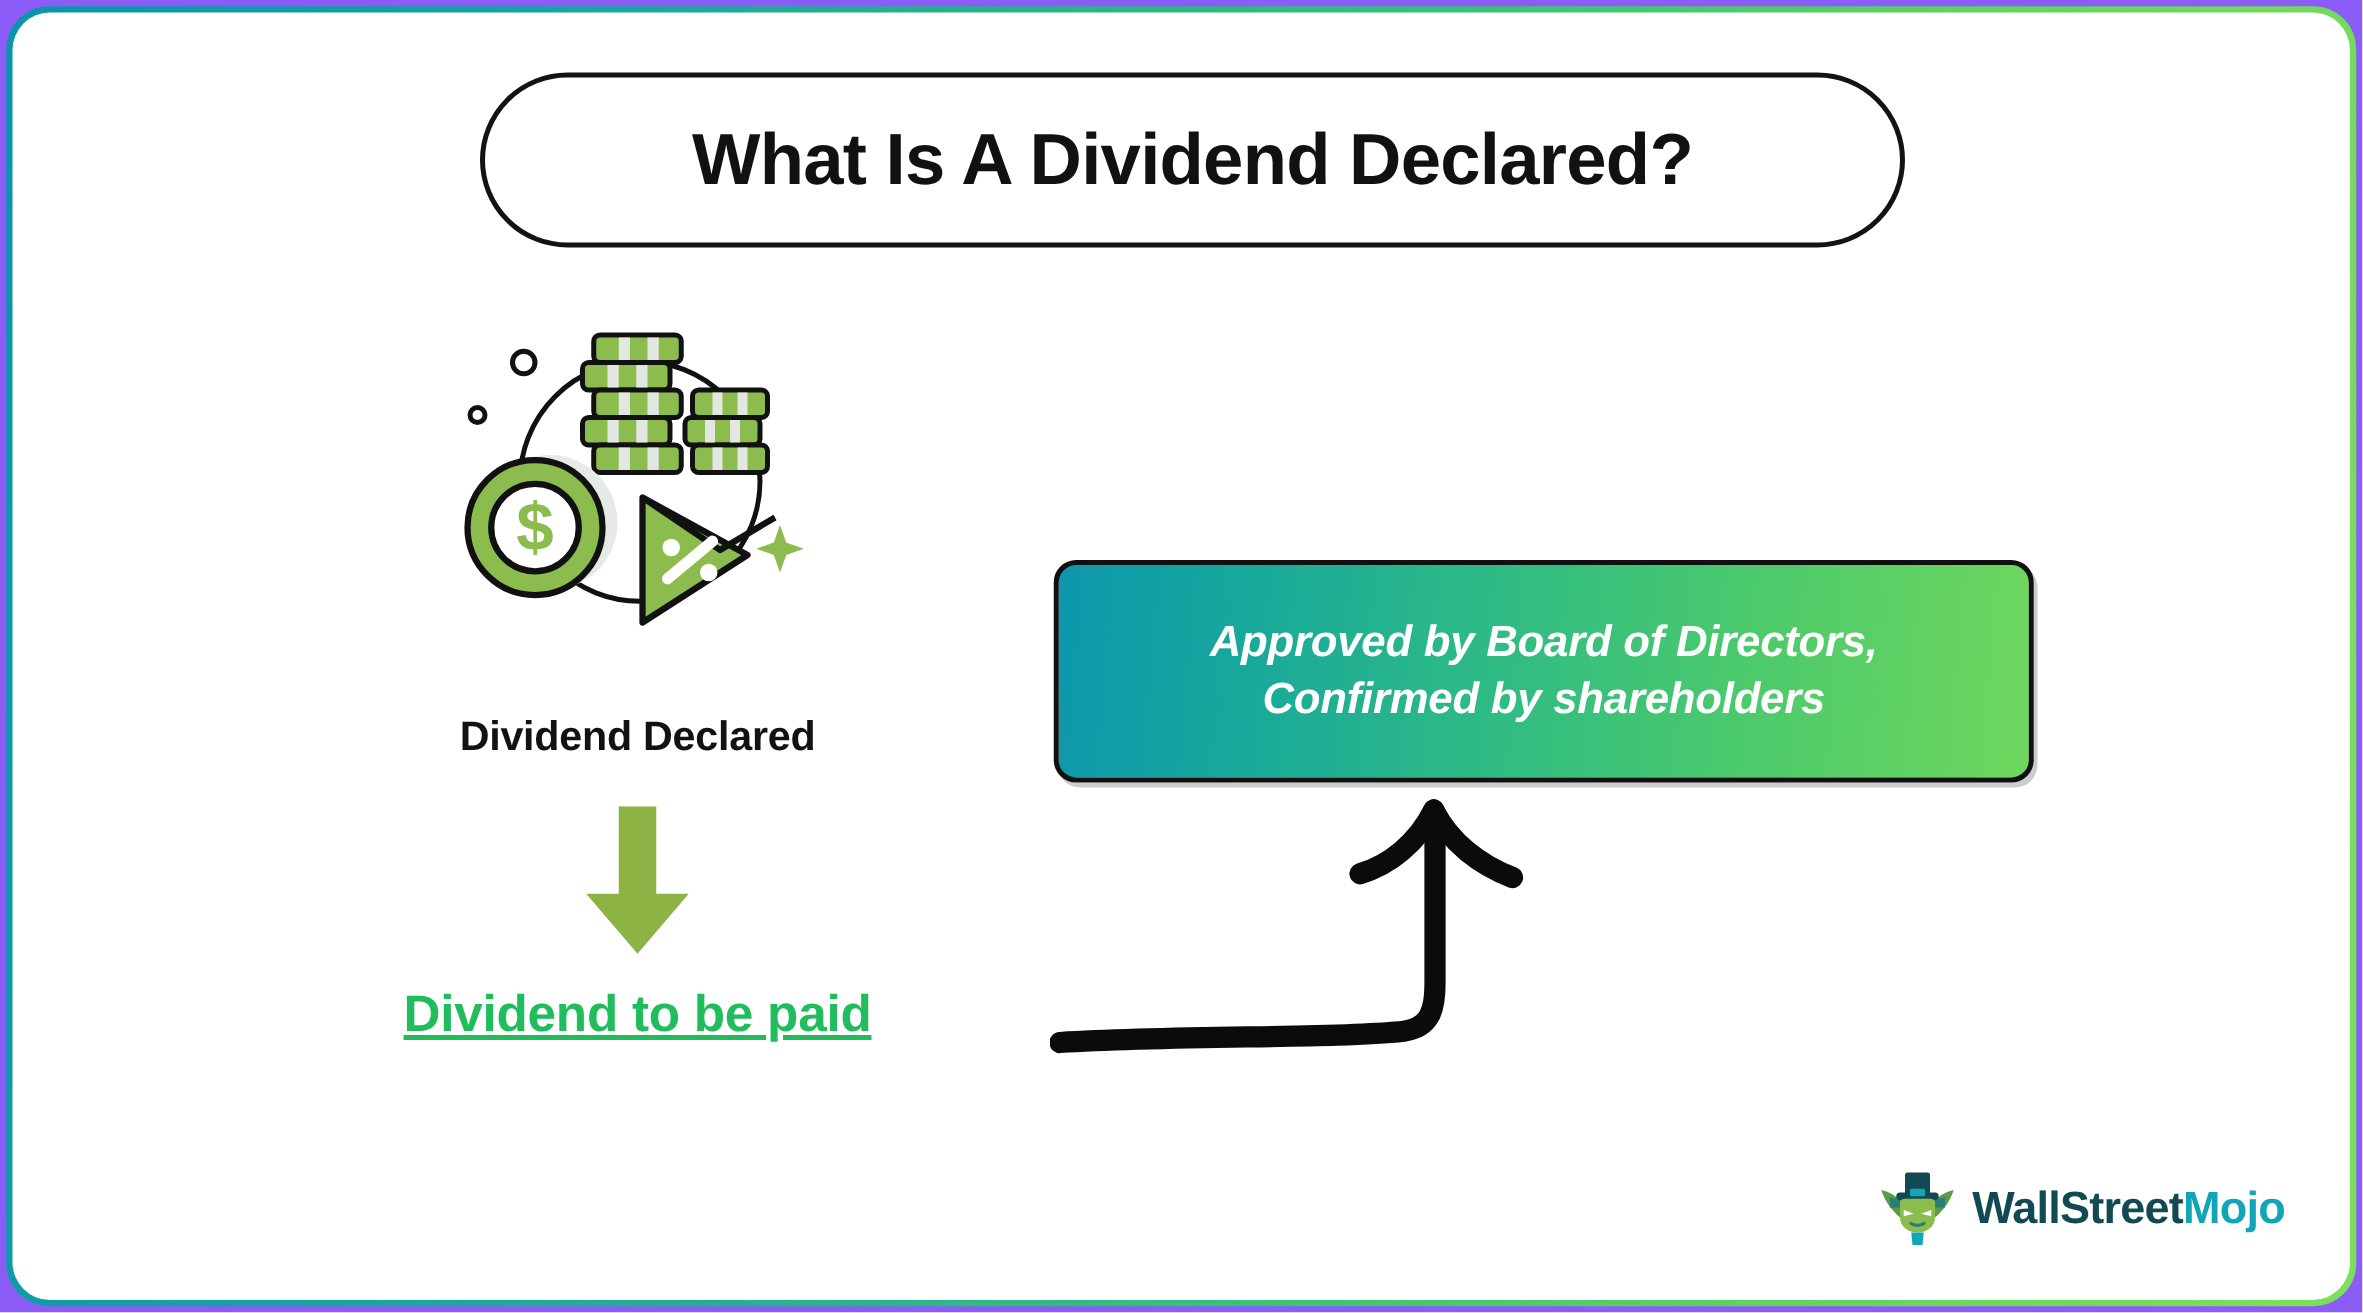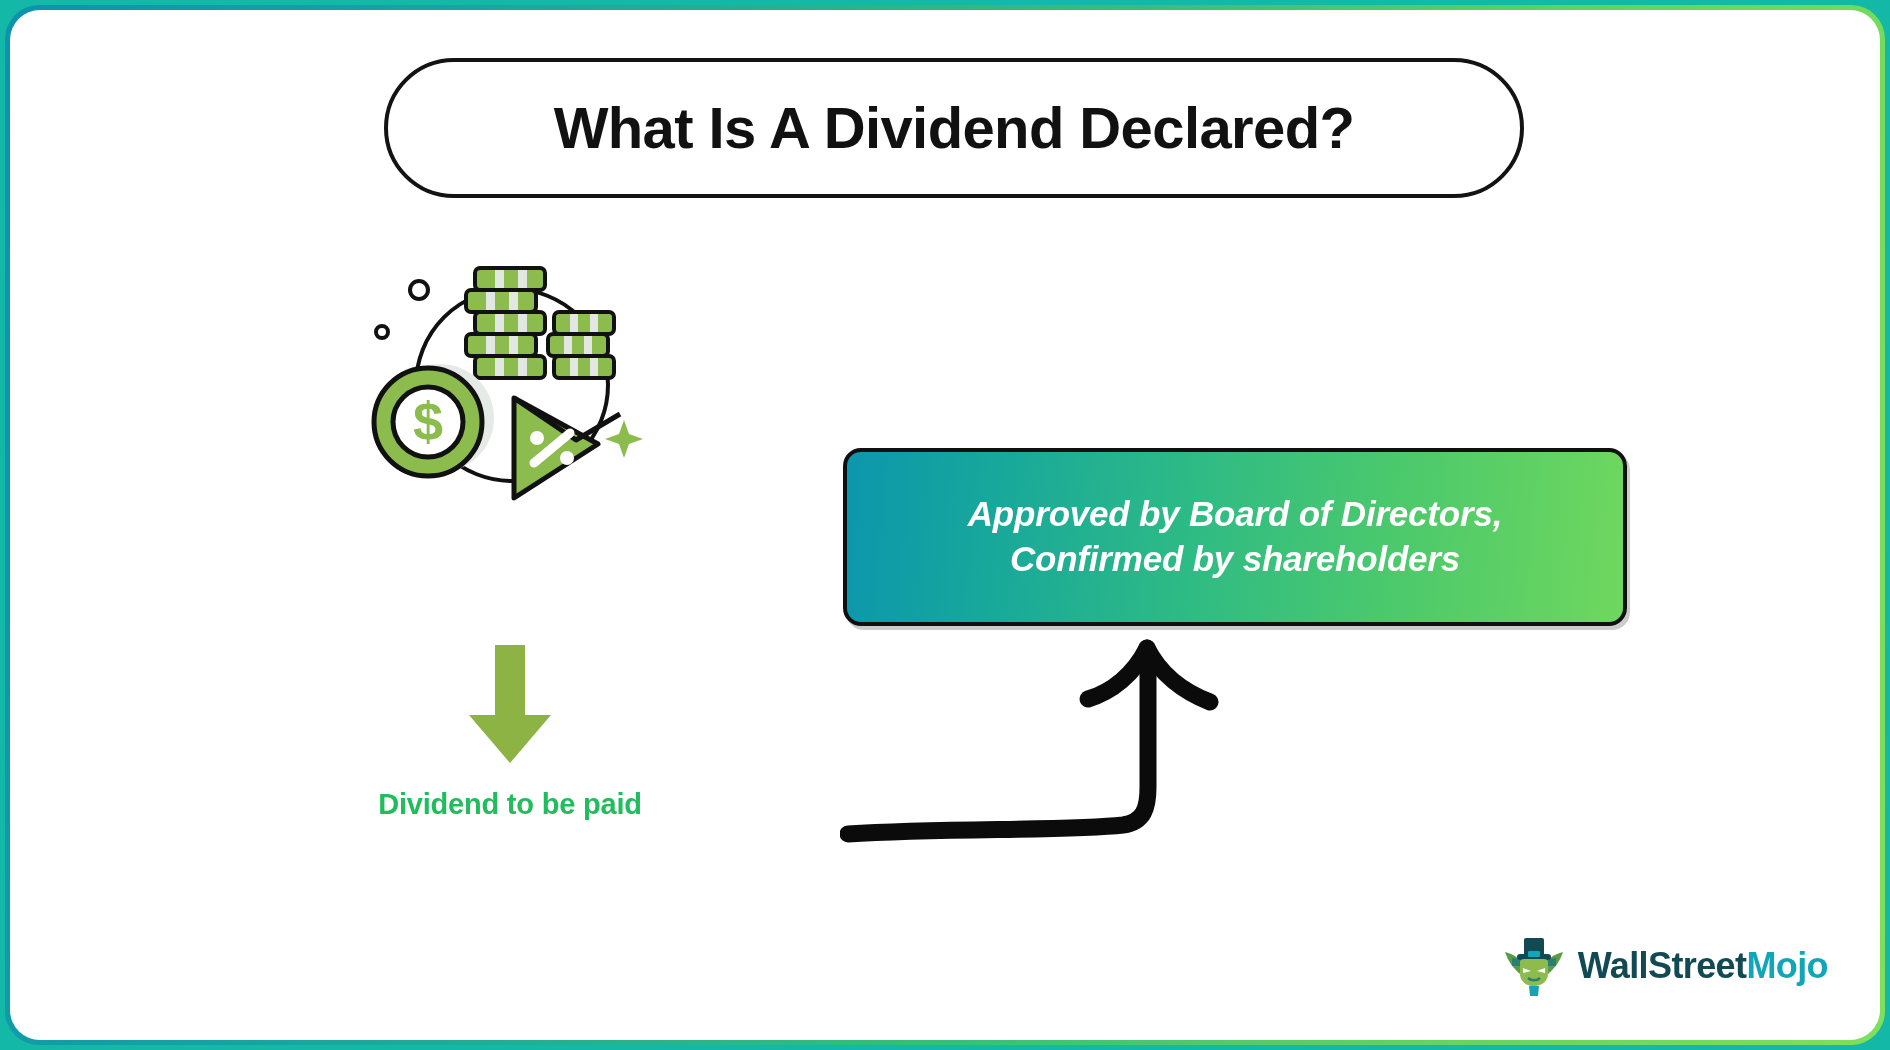--- a/index.html
+++ b/index.html
@@ -10,21 +10,21 @@
     background: #ffffff;
     font-family: "Liberation Sans", sans-serif;
     overflow: hidden;
   }
 
   
   #infographic {
     position: relative;
     width: 1890px;
     height: 1050px;
-    background: #14b8a6;
+    background: #8b5cf6;
   }
 
   #frame-border {
     position: absolute;
     left: 5px;
     top: 5px;
     width: 1880px;
     height: 1040px;
     border-radius: 34px;
     padding: 5px;
@@ -96,24 +96,25 @@
     height: 120px;
   }
   #down-arrow svg { display: block; width: 90px; height: 120px; }
 
   #label-dividend-paid {
     position: absolute;
     left: 240px;
     top: 778px;
     width: 520px;
     text-align: center;
-    font-size: 29px;
+    font-size: 41px;
     font-weight: 700;
     color: #21bd5c;
     letter-spacing: -0.2px;
+    text-decoration: underline;
   }
 
   
   #approval-card {
     position: absolute;
     left: 833px;
     top: 438px;
     width: 784px;
     height: 178px;
     border-radius: 18px;
@@ -229,20 +230,21 @@
           <path d="M152 138 L152 238 L236 184 Z" fill="#8cbc4e" stroke="#111111" stroke-width="5" stroke-linejoin="round"></path>
           <path d="M152 138 L214 180 L258 154" fill="none" stroke="#111111" stroke-width="5" stroke-linejoin="round"></path>
           <circle cx="175" cy="178" r="7" fill="#ffffff"></circle>
           <circle cx="205" cy="198" r="7" fill="#ffffff"></circle>
           <line x1="172" y1="203" x2="208" y2="173" stroke="#ffffff" stroke-width="9" stroke-linecap="round"></line>
 
           <path d="M262 160 L267 174 L281 179 L267 184 L262 198 L257 184 L243 179 L257 174 Z" fill="#8cbc4e"></path>
         </svg>
       </div>
 
+      <div id="label-dividend-declared">Dividend Declared</div>
 
       <div id="down-arrow">
         <svg viewBox="0 0 90 120" xmlns="http://www.w3.org/2000/svg">
           <path d="M30 0 L60 0 L60 70 L86 70 L45 118 L4 70 L30 70 Z" fill="#8cb343"></path>
         </svg>
       </div>
 
       <div id="label-dividend-paid">Dividend to be paid</div>
 
       <div id="approval-card">

